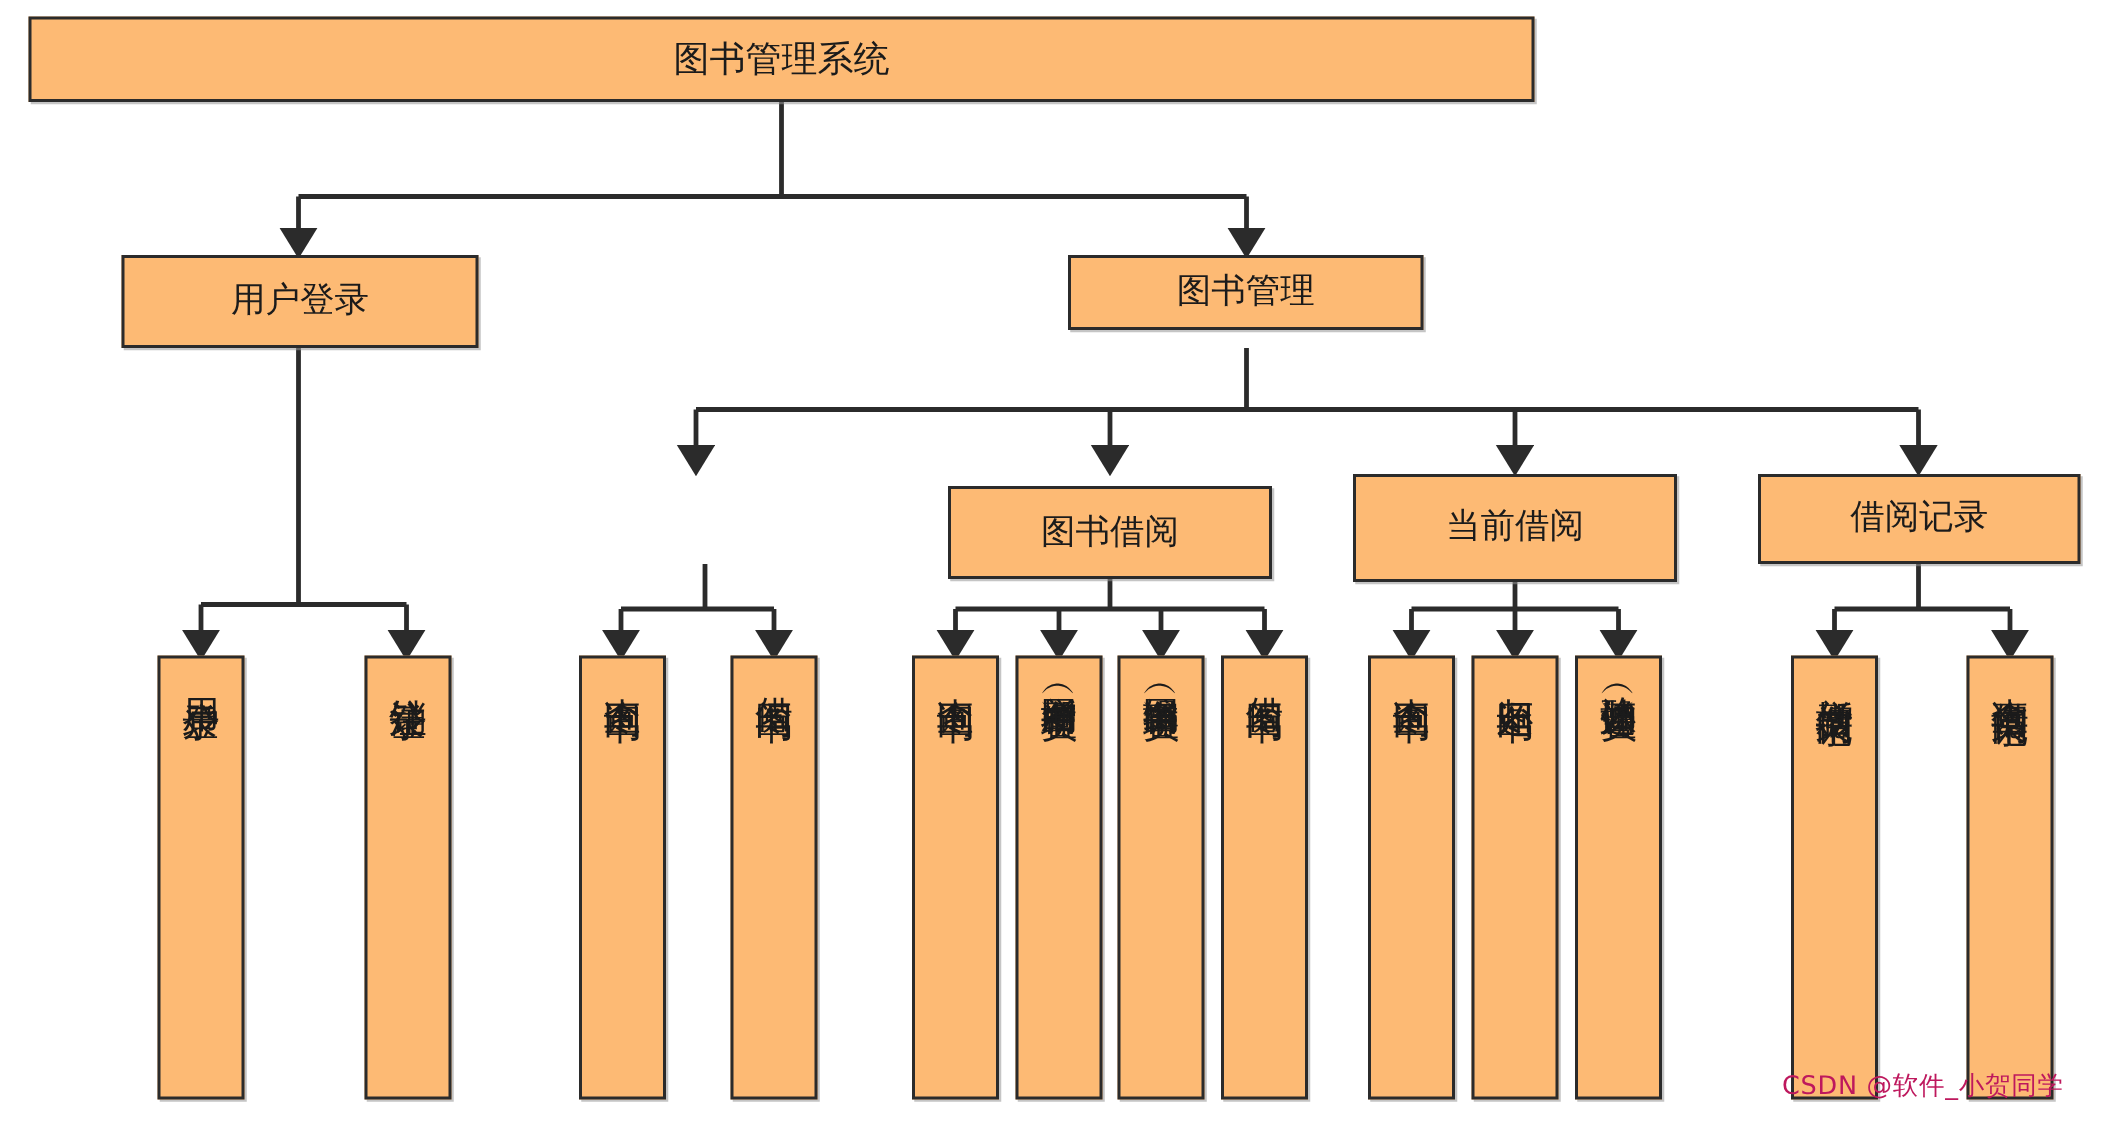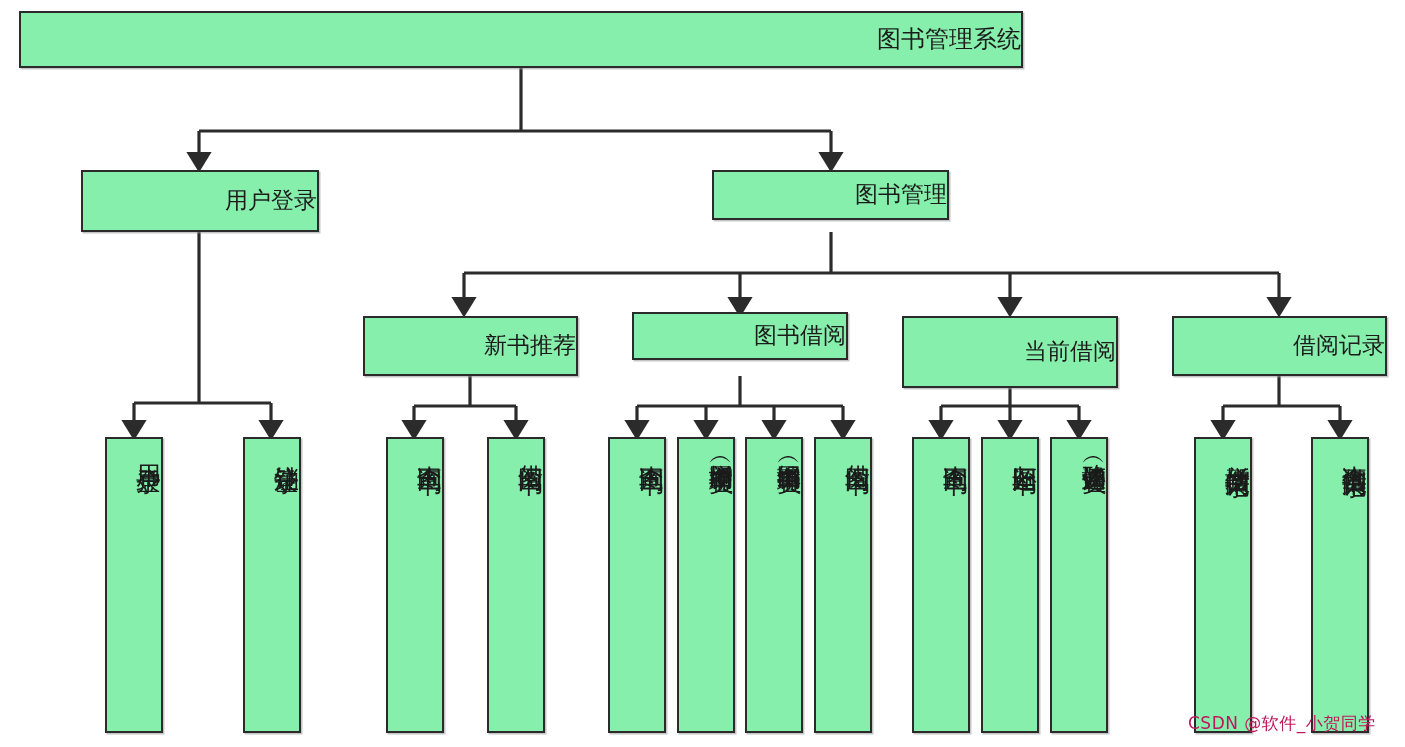--- a/index.html
+++ b/index.html
@@ -23,25 +23,25 @@
     position: absolute;
     left: 0;
     top: 0;
     width: 1405px;
     height: 747px;
     pointer-events: none;
   }
   .node {
     position: absolute;
     box-sizing: border-box;
-    background: #86efac;
+    background: #fdba74;
     border: 2.5px solid #2b2b2b;
     display: flex;
     align-items: center;
-    justify-content: flex-end;
+    justify-content: center;
     box-shadow: 1.5px 1.5px 0 rgba(150,150,150,0.55);
   }
   .node-label {
     color: #1b1b1b;
     line-height: 1.12;
     text-align: center;
     white-space: nowrap;
   }
   .node.horizontal .node-label {
     font-size: 23px;
@@ -135,25 +135,22 @@
   </div>
 
   <div class="node horizontal" style="left:81px; top:170px; width:238px; height:62px;">
     <span class="node-label">用户登录</span>
   </div>
 
   <div class="node horizontal" style="left:712px; top:170px; width:237px; height:50px;">
     <span class="node-label">图书管理</span>
   </div>
 
-  <div class="node horizontal" style="left:363px; top:316px; width:215px; height:60px;">
-    <span class="node-label">新书推荐</span>
-  </div>
-
-  <div class="node horizontal" style="left:632px; top:312px; width:216px; height:48px;font-family:Liberation Serif, serif;">
+
+  <div class="node horizontal" style="left:632px; top:324px; width:216px; height:62px;font-family:Liberation Serif, serif;">
     <span class="node-label">图书借阅</span>
   </div>
 
   <div class="node horizontal" style="left:902px; top:316px; width:216px; height:72px;">
     <span class="node-label">当前借阅</span>
   </div>
 
   <div class="node horizontal" style="left:1172px; top:316px; width:215px; height:60px;">
     <span class="node-label">借阅记录</span>
   </div>

